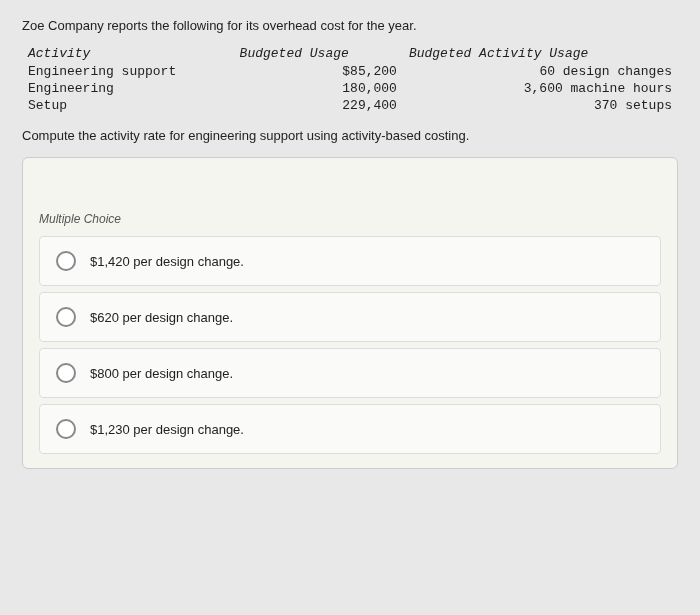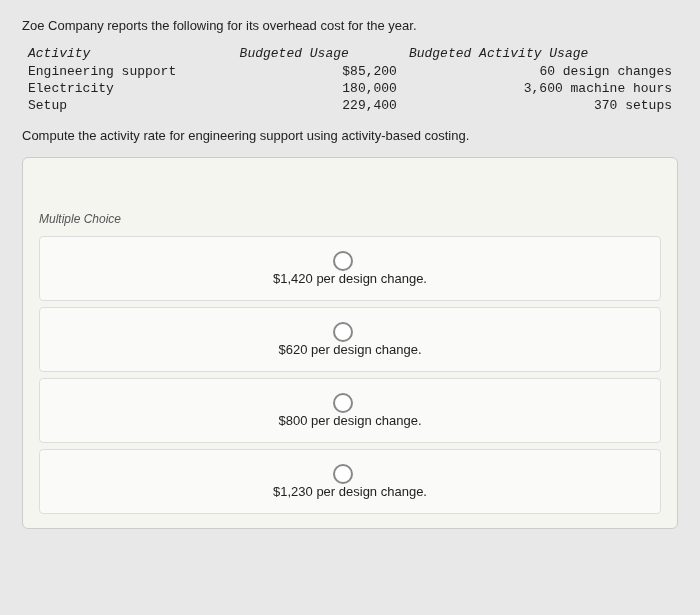--- a/index.html
+++ b/index.html
@@ -81,21 +81,20 @@
 
     .mc-option {
       display: flex;
       align-items: center;
       background-color: #fafaf8;
       border: 1px solid #ddd;
       border-radius: 4px;
       padding: 14px 16px;
       margin-bottom: 6px;
       cursor: pointer;
-      flex-direction: column;
     }
 
     .mc-option:last-child {
       margin-bottom: 0;
     }
 
     .radio-circle {
       width: 20px;
       height: 20px;
       border-radius: 50%;
@@ -130,21 +129,21 @@
         <th class="col-activity-usage">Budgeted Activity Usage</th>
       </tr>
     </thead>
     <tbody id="table-body">
     <tr>
           <td class="col-activity">Engineering support</td>
           <td class="col-budgeted-cost">$85,200</td>
           <td class="col-activity-usage">60 design changes</td>
         </tr>
         <tr>
-          <td class="col-activity">Electricity</td>
+          <td class="col-activity">Engineering</td>
           <td class="col-budgeted-cost">180,000</td>
           <td class="col-activity-usage">3,600 machine hours</td>
         </tr>
         <tr>
           <td class="col-activity">Setup</td>
           <td class="col-budgeted-cost">229,400</td>
           <td class="col-activity-usage">370 setups</td>
         </tr>
       </tbody>
   </table>

